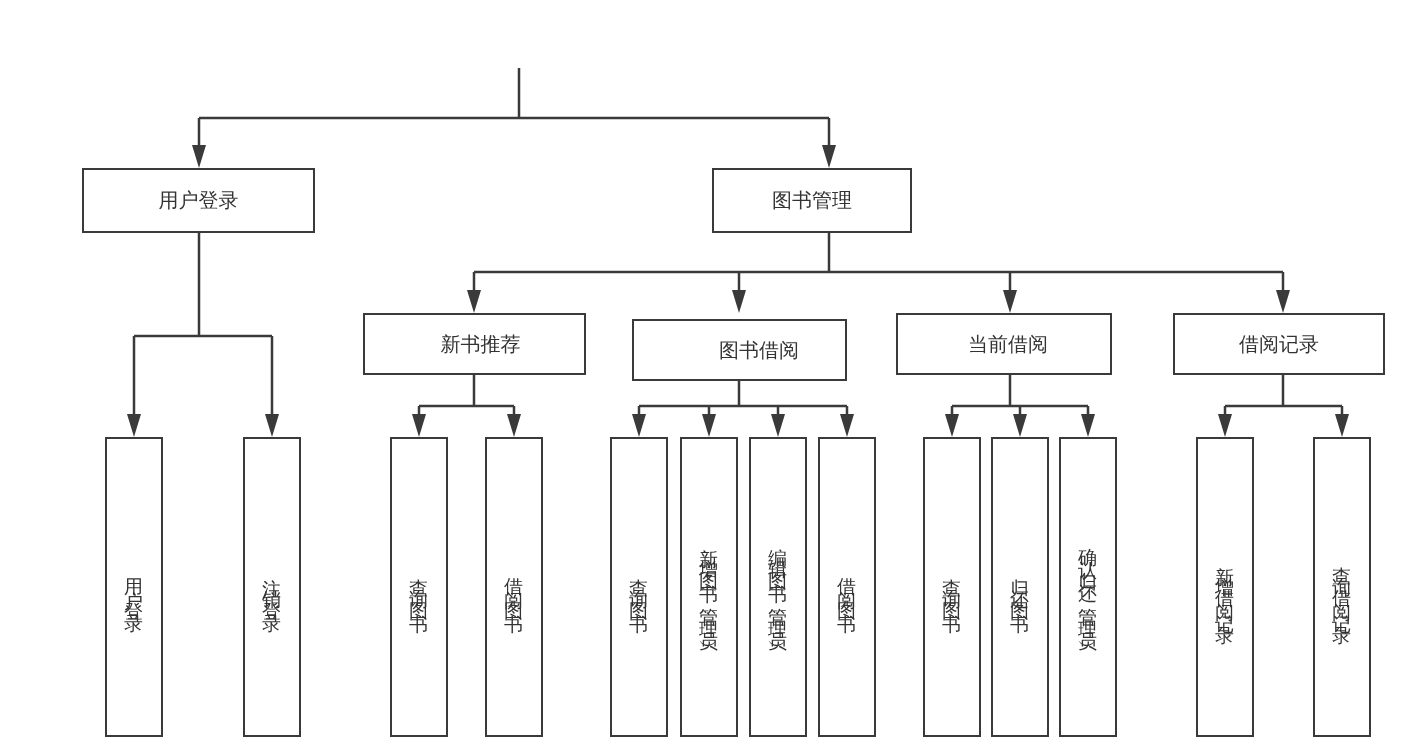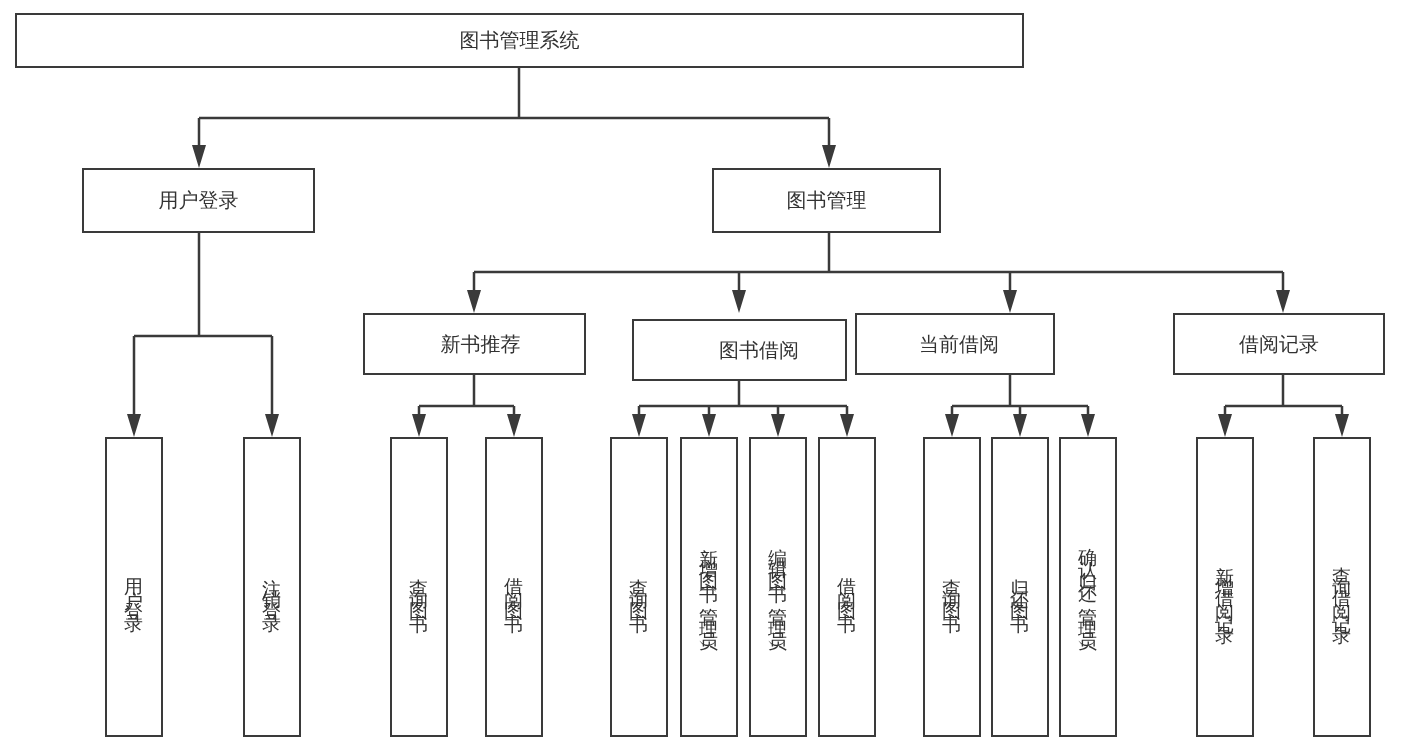--- a/index.html
+++ b/index.html
@@ -37,24 +37,24 @@
     writing-mode: vertical-rl;
     text-orientation: mixed;
     font-size: 19px;
     letter-spacing: 12px;
     white-space: normal;
     line-height: 1;
   }
   
   .n-root   { left: 15px;   top: 13px;  width: 1009px; height: 55px; }
   .n-l2a    { left: 82px;   top: 168px; width: 233px;  height: 65px; }
-  .n-l2b    { left: 712px;  top: 168px; width: 229px;  height: 65px; }
+  .n-l2b    { left: 712px;  top: 168px; width: 200px;  height: 65px; }
   .n-l3a    { left: 363px;  top: 313px; width: 223px;  height: 62px; padding-left: 12px; }
   .n-l3b    { left: 632px;  top: 319px; width: 215px;  height: 62px; padding-left: 39px; }
-  .n-l3c    { left: 855px;  top: 313px; width: 200px;  height: 62px; padding-left: 8px; }
+  .n-l3c    { left: 896px;  top: 313px; width: 216px;  height: 62px; padding-left: 8px; }
   .n-l3d    { left: 1173px; top: 313px; width: 212px;  height: 62px; }
   
   .leaf { top: 437px; width: 58px; height: 300px; }
   .f-1a { left: 105px; }
   .f-1b { left: 243px; }
   .f-2a { left: 390px; }
   .f-2b { left: 485px; }
   .f-3a { left: 610px; }
   .f-3b { left: 680px; }
   .f-3c { left: 749px; }
@@ -109,21 +109,20 @@
              M702 414 L716 414 L709 437 Z
              M771 414 L785 414 L778 437 Z
              M840 414 L854 414 L847 437 Z
              M945 414 L959 414 L952 437 Z
              M1013 414 L1027 414 L1020 437 Z
              M1081 414 L1095 414 L1088 437 Z
              M1218 414 L1232 414 L1225 437 Z
              M1335 414 L1349 414 L1342 437 Z"></path>
   </svg>
 
-  <div class="node n-root">图书管理系统</div>
 
   <div class="node n-l2a">用户登录</div>
   <div class="node n-l2b">图书管理</div>
 
   <div class="node n-l3a">新书推荐</div>
   <div class="node n-l3b">图书借阅</div>
   <div class="node n-l3c">当前借阅</div>
   <div class="node n-l3d">借阅记录</div>
 
   <div class="node vert leaf f-1a">用户登录</div>

